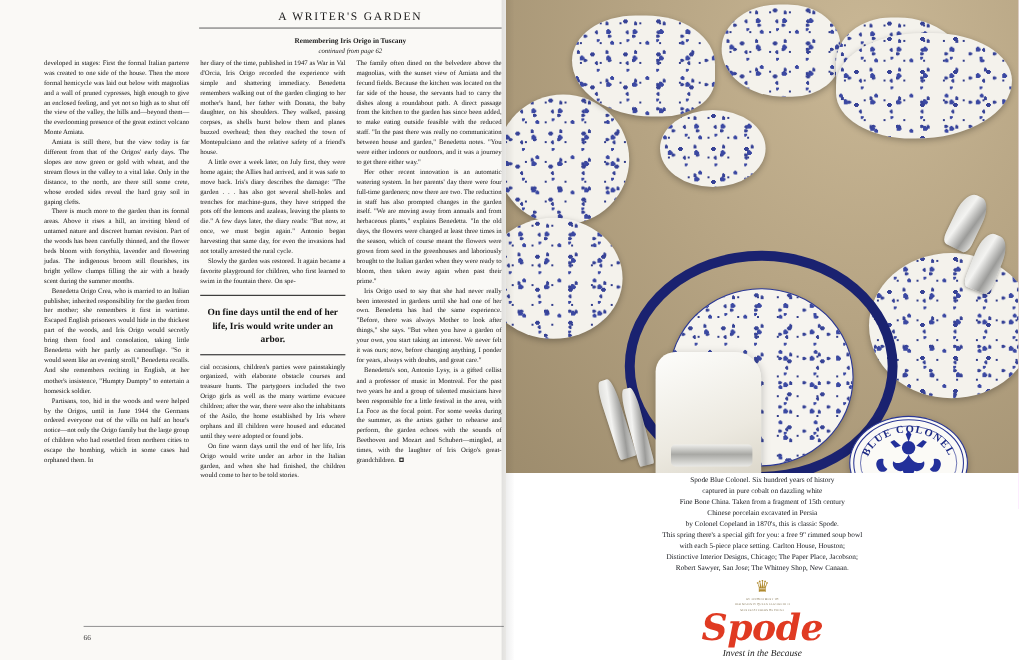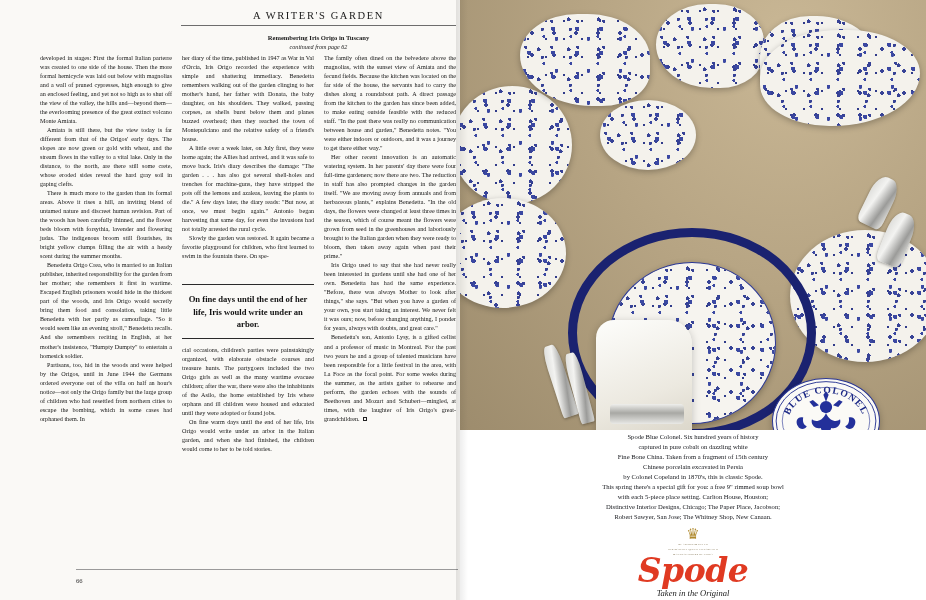--- a/index.html
+++ b/index.html
@@ -67,21 +67,21 @@
     line-height: 1.465;
     text-align: justify;
     text-justify: inter-word;
     color: #141414;
     hyphens: auto;
     -webkit-hyphens: auto;
   }
   .col p + p { text-indent: 7px; }
 
   .pullquote {
-    margin: 23px 0 7px 0;
+    margin: 7px 0 7px 0;
     border-top: 1.1px solid #2a2a2a;
     border-bottom: 1.1px solid #2a2a2a;
     padding: 8px 2px 8px 2px;
     text-align: center;
     font-size: 8.6px;
     line-height: 1.42;
     font-weight: bold;
     color: #111;
   }
 
@@ -379,17 +379,17 @@
 
     <div class="crest">
       <div class="crest-glyph">♛</div>
       <div class="crest-text">BY APPOINTMENT TO</div>
       <div class="crest-text">HER MAJESTY QUEEN ELIZABETH II</div>
       <div class="crest-text">MANUFACTURERS OF CHINA</div>
     </div>
 
     <div class="logo">
       <div class="logo-word">Spode</div>
-      <div class="logo-tag">Taken in the Original</div>
+      <div class="logo-tag">Invest in the Because</div>
     </div>
 
   </div>
 </div>
 
 </body></html>

